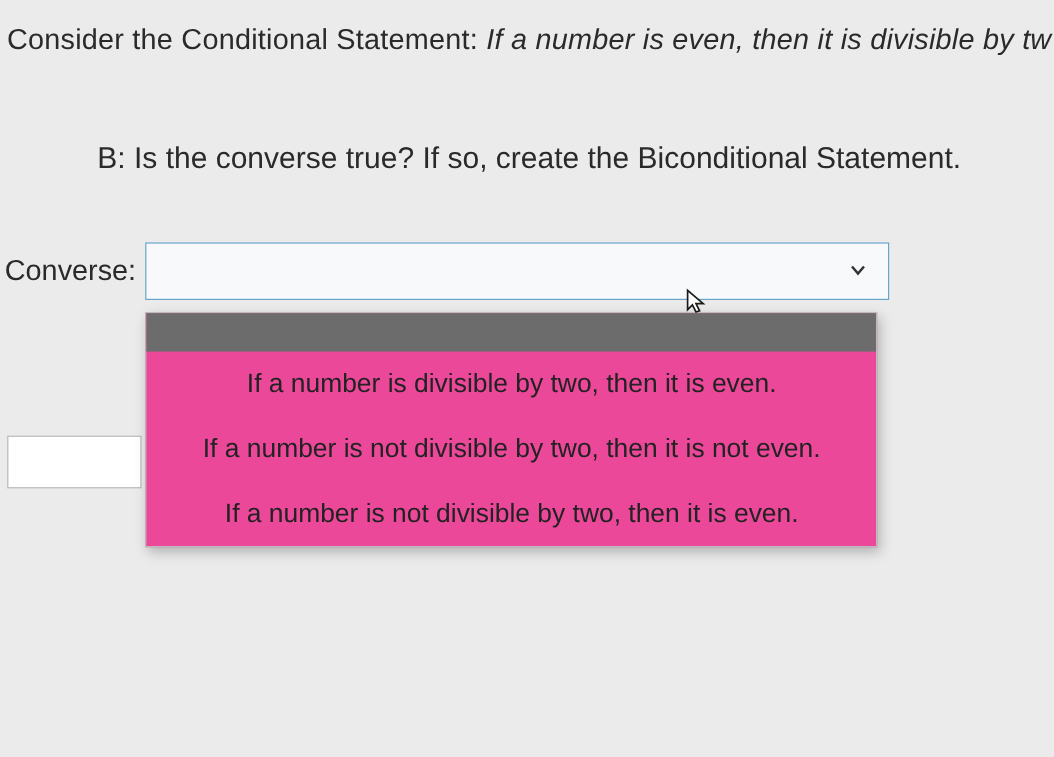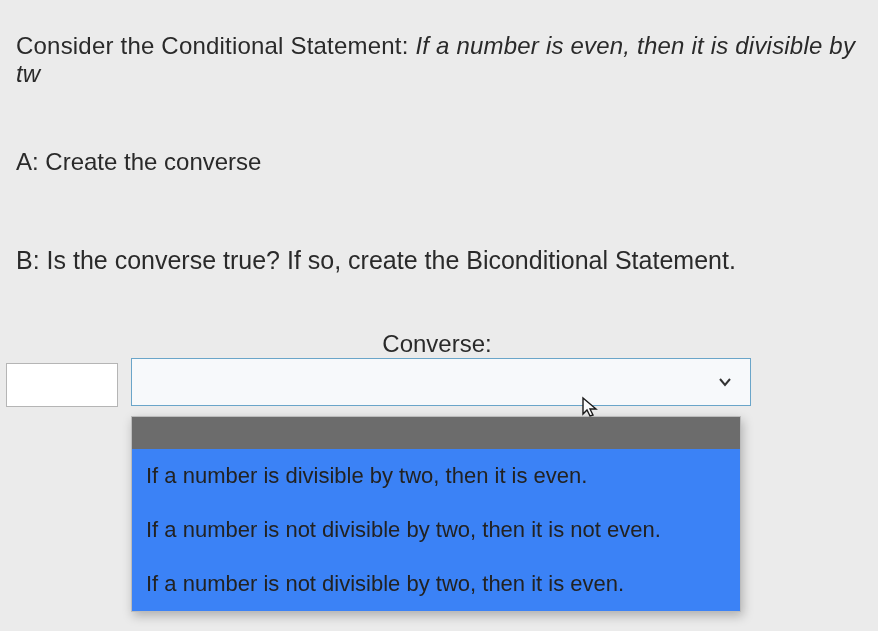--- a/index.html
+++ b/index.html
@@ -10,21 +10,22 @@
     body {
       font-family: Arial, Helvetica, sans-serif;
       background: #ebebeb;
       width: 878px;
       height: 631px;
       overflow: hidden;
       position: relative;
       color: #2a2a2a;
     }
     .content {
-      padding: 12px;
+      padding: 0;
+      text-align: center;
     }
     .line-prompt {
       font-size: 24px;
       padding: 20px 0 0 4px;
       letter-spacing: 0.2px;
     }
     .italic {
       font-style: italic;
     }
     .line-a {
@@ -33,21 +34,20 @@
     }
     .line-b {
       font-size: 25px;
       padding: 70px 0 0 4px;
     }
     .converse-row {
       display: flex;
       align-items: center;
       padding: 55px 0 0 4px;
       position: relative;
-      flex-direction: column;
     }
     .converse-label {
       font-size: 24px;
       margin-right: 8px;
     }
     .select-wrap {
       position: relative;
       width: 620px;
     }
     .select-box {
@@ -72,21 +72,21 @@
       z-index: 30;
       font-size: 22px;
       color: #1a1a1a;
       pointer-events: none;
     }
     .dropdown-panel {
       position: absolute;
       top: 58px;
       left: 0;
       width: 610px;
-      background: #3b82f6;
+      background: #ec4899;
       border: 1px solid #bcbcbc;
       box-shadow: 2px 4px 10px rgba(0,0,0,0.25);
       z-index: 20;
     }
     .dropdown-header {
       height: 32px;
       background: #6c6c6c;
     }
     .dropdown-option {
       padding: 11px 14px;
@@ -106,21 +106,20 @@
     }
   </style>
 </head>
 <body>
 
 <div class="content">
   <div class="line-prompt">
     <span>Consider the Conditional Statement: </span><span class="italic">If a number is even, then it is divisible by tw</span>
   </div>
 
-  <div class="line-a">A: Create the converse</div>
 
   <div class="line-b">B: Is the converse true? If so, create the Biconditional Statement.</div>
 
   <div class="converse-row">
     <div class="converse-label">Converse:</div>
     <div class="select-wrap">
       <div class="select-box">
         <span></span>
         <span class="chevron-down">
           <svg width="14" height="10" viewBox="0 0 14 10">

